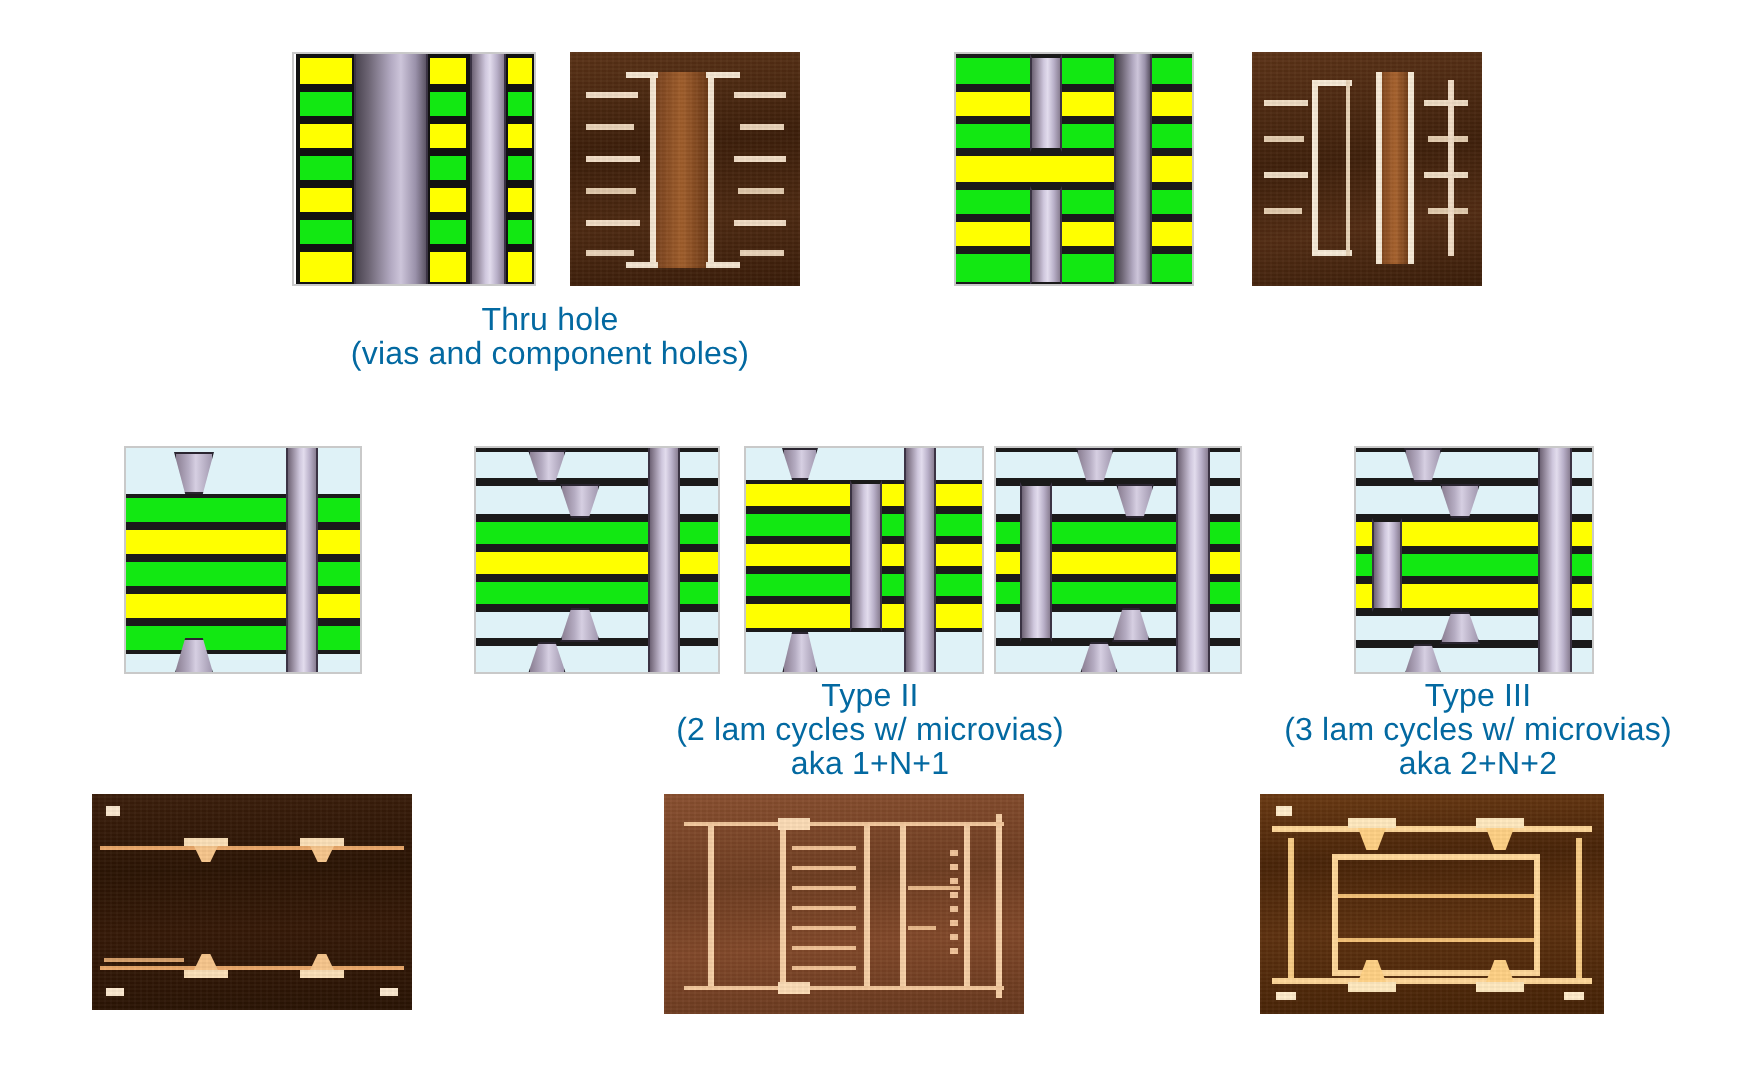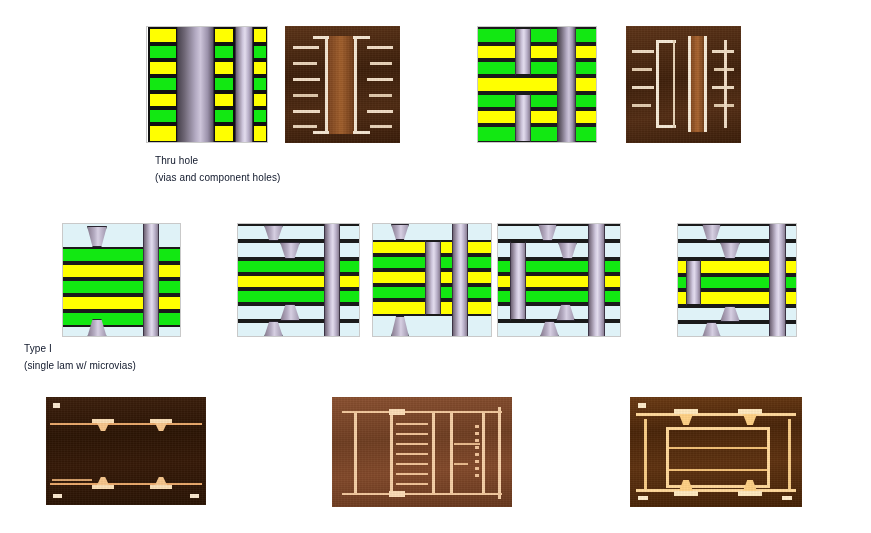--- a/index.html
+++ b/index.html
@@ -11,23 +11,23 @@
     position:relative;
   }
   .stage{position:relative;width:871px;height:533px;}
 
   
   .abs{position:absolute;}
 
   
   .caption{
     position:absolute;
-    text-align:left;
-    color:#0f172a;
-    font-size:10px;
+    text-align:center;
+    color:#0369a1;
+    font-size:16px;
     line-height:17px;
     white-space:pre-line;
     letter-spacing:.1px;
   }
 
   
   .panel{
     position:absolute;
     background:#ffffff;
     border:1px solid #c9c9c9;
@@ -210,22 +210,20 @@
 
     <div class="uvia down" style="left:24px;top:2px;width:20px;height:21px;">
         <i></i>
       </div>
     <div class="uvia up" style="left:24px;top:95px;width:20px;height:19px;">
         <i></i>
       </div>
     <div class="barrel" style="left:80px;top:0px;width:16px;height:114px;"></div>
   </div>
 
-  <div class="caption" style="left:24px;top:340px;width:196px;">Type I
-(single lam w/ microvias)</div>
 
   <div class="panel" style="left:237px;top:223px;width:123px;height:114px;">
     <div class="layer lay-blue-ln" style="top:0px;height:17px;"></div>
     <div class="layer lay-blue-ln" style="top:17px;height:18px;"></div>
     <div class="layer lay-green" style="top:35px;height:15px;"></div>
     <div class="layer lay-yellow" style="top:50px;height:15px;"></div>
     <div class="layer lay-green" style="top:65px;height:15px;"></div>
     <div class="layer lay-blue-ln" style="top:80px;height:17px;"></div>
     <div class="layer lay-blue-ln" style="top:97px;height:17px;"></div>
 
@@ -281,20 +279,23 @@
     <div class="uvia up" style="left:58px;top:80px;width:19px;height:17px;">
         <i></i>
       </div>
     <div class="uvia up" style="left:42px;top:97px;width:19px;height:16px;">
         <i></i>
       </div>
     <div class="barrel barrel-cap" style="left:12px;top:17px;width:16px;height:80px;"></div>
     <div class="barrel" style="left:90px;top:0px;width:17px;height:114px;"></div>
   </div>
 
+  <div class="caption" style="left:322px;top:340px;width:226px;">Type II
+(2 lam cycles w/ microvias)
+aka 1+N+1</div>
 
   <div class="panel" style="left:677px;top:223px;width:120px;height:114px;">
     <div class="layer lay-blue-ln" style="top:0px;height:17px;"></div>
     <div class="layer lay-blue-ln" style="top:17px;height:18px;"></div>
     <div class="layer lay-yellow" style="top:35px;height:16px;"></div>
     <div class="layer lay-green" style="top:51px;height:15px;"></div>
     <div class="layer lay-yellow" style="top:66px;height:16px;"></div>
     <div class="layer lay-blue-ln" style="top:82px;height:16px;"></div>
     <div class="layer lay-blue-ln" style="top:98px;height:16px;"></div>
 
@@ -307,20 +308,23 @@
     <div class="uvia up" style="left:42px;top:82px;width:20px;height:16px;">
         <i></i>
       </div>
     <div class="uvia up" style="left:24px;top:98px;width:19px;height:16px;">
         <i></i>
       </div>
     <div class="barrel barrel-cap" style="left:8px;top:35px;width:15px;height:47px;"></div>
     <div class="barrel" style="left:91px;top:0px;width:17px;height:114px;"></div>
   </div>
 
+  <div class="caption" style="left:620px;top:340px;width:238px;">Type III
+(3 lam cycles w/ microvias)
+aka 2+N+2</div>
 
   <div class="micro" style="left:46px;top:397px;width:160px;height:108px;background:#2e1708;">
     <div class="fld" style="background:linear-gradient(178deg,#3c1f0c 0%,#2c1505 35%,#361a08 62%,#2a1405 100%);"></div>
 
     <div class="mtrace" style="left:4px;top:26px;width:152px;height:2px;background:#e9a86a;"></div>
 
     <div class="mblk" style="left:46px;top:22px;width:22px;height:4px;background:#fbe0b8;"></div>
     <div class="mblk" style="left:51px;top:26px;width:12px;height:8px;background:#f7c68c;clip-path:polygon(0 0,100% 0,68% 100%,32% 100%);"></div>
     <div class="mblk" style="left:104px;top:22px;width:22px;height:4px;background:#fbe0b8;"></div>
     <div class="mblk" style="left:109px;top:26px;width:12px;height:8px;background:#f7c68c;clip-path:polygon(0 0,100% 0,68% 100%,32% 100%);"></div>

